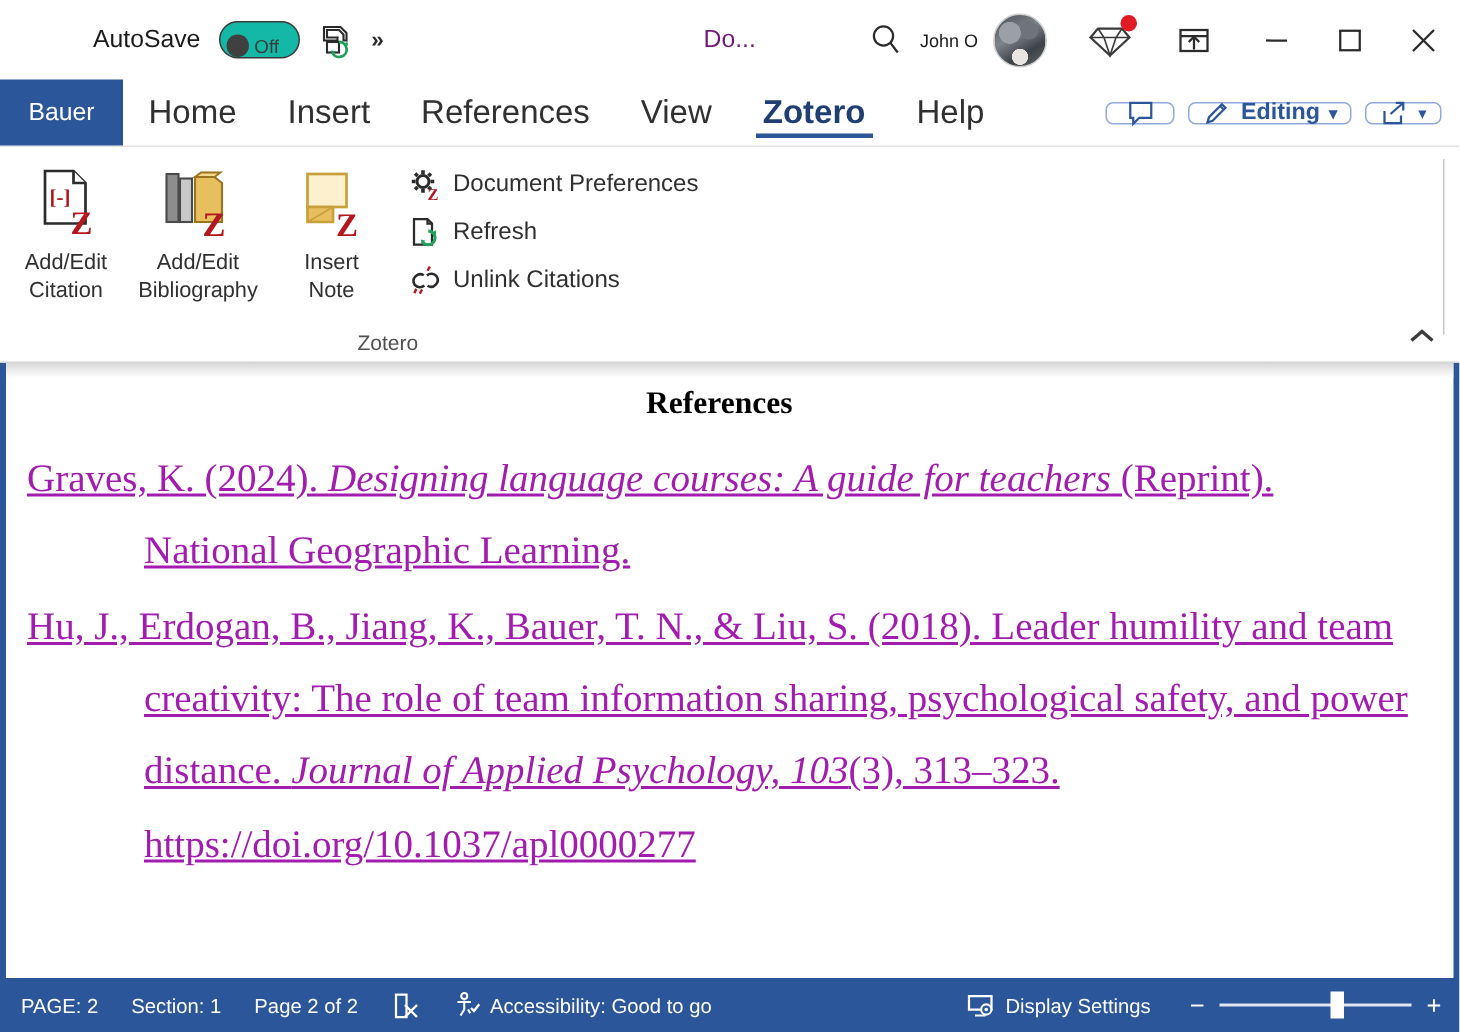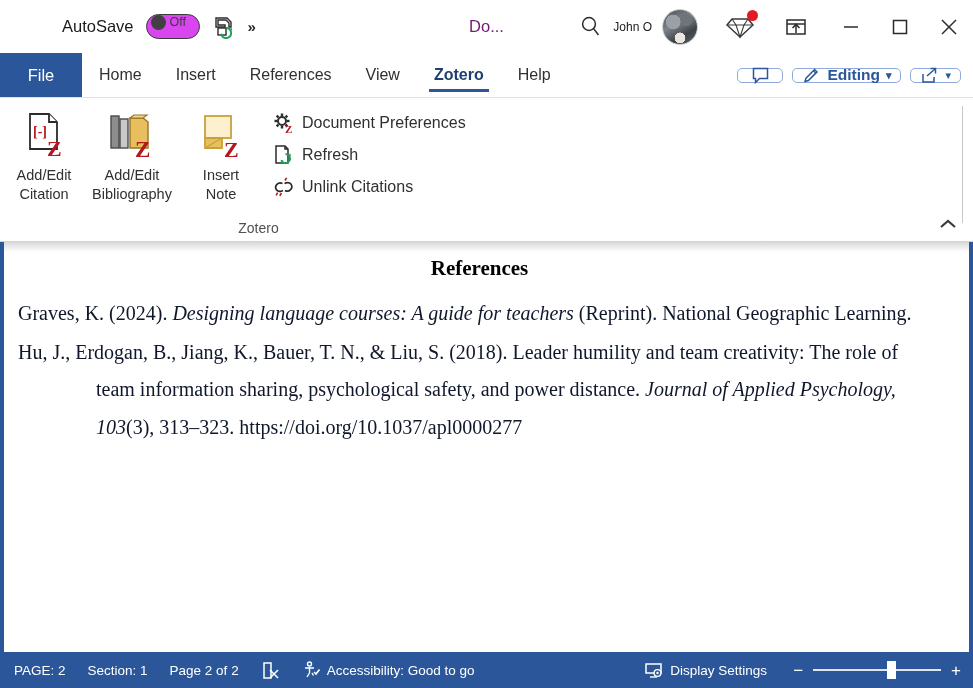--- a/index.html
+++ b/index.html
@@ -21,23 +21,23 @@
     height: 53px; flex: 0 0 53px;
     display: flex; align-items: center;
     background: #ffffff;
     position: relative;
   }
   .tb-left { display: flex; align-items: center; padding-left: 18px; gap: 12px; }
   .autosave-label { font-size: 16.5px; color: #1b1b1b; margin-left: 44px; }
   .autosave-toggle {
     width: 54px; height: 25px; border-radius: 13px;
     border: 1.6px solid #3b3b3b;
-    display: flex; align-items: flex-start; gap: 4px;
+    display: flex; align-items: flex-end; gap: 4px;
     padding-left: 4px;
-    background: #d946ef;
+    background: #14b8a6;
   }
   .autosave-knob { width: 15px; height: 15px; border-radius: 50%; background: #404040; }
   .autosave-state { font-size: 12.5px; color: #3b3b3b; }
   .icon-btn { display: flex; align-items: center; justify-content: center; background: none; border: none; }
   .chev-more { font-size: 15px; color: #2b2b2b; letter-spacing: -1px; font-weight: bold; }
   .doc-title {
     position: absolute; left: 0; right: 0; top: 0; height: 53px;
     display: flex; align-items: center; justify-content: center;
     font-size: 16.5px; color: #701a75; pointer-events: none;
   }
@@ -70,21 +70,21 @@
     position: relative;
   }
   .file-tab {
     width: 82px; background: #2b579a; color: #fff;
     display: flex; align-items: center; justify-content: center;
     font-size: 16.5px;
   }
   .tab {
     padding: 0 17px;
     display: flex; align-items: center; justify-content: center;
-    font-size: 16px; color: #303030;
+    font-size: 22px; color: #303030;
     position: relative;
   }
   .tab.active { color: #1f3f73; font-weight: bold; }
   .tab.active .tab-underline {
     position: absolute; left: 12px; right: 12px; bottom: 5px;
     height: 3px; background: #2b579a;
   }
   .tabrow-right { margin-left: auto; display: flex; align-items: center; gap: 9px; padding-right: 12px; }
   .pill {
     height: 15px; border: 1px solid #8faadc; border-radius: 5px;
@@ -138,23 +138,24 @@
   }
   .page {
     padding: 14px 28px 0 14px;
     font-family: "Liberation Serif", serif;
   }
   .ref-heading {
     text-align: center; font-size: 21px; font-weight: bold; color: #000;
     margin-bottom: 14px;
   }
   .ref-entry {
-    font-size: 20px; color: #0f172a; line-height: 1.86;
+    font-size: 26px; color: #a21caf; line-height: 1.86;
     text-indent: 0; padding-left: 78px;
     margin-bottom: 2px;
+    text-decoration: underline;
   }
   .ref-entry > .firstline { margin-left: -78px; }
   .ref-entry i { font-style: italic; }
 
   
   .statusbar {
     height: 36px; flex: 0 0 36px;
     background: #2b579a; color: #ffffff;
     display: flex; align-items: center;
     font-size: 13.5px;
@@ -234,21 +235,21 @@
       <span class="winbtn">
         <svg width="24" height="24" viewBox="0 0 24 24">
             <line x1="5" y1="5" x2="19" y2="19" stroke="#2b2b2b" stroke-width="1.5"></line>
             <line x1="19" y1="5" x2="5" y2="19" stroke="#2b2b2b" stroke-width="1.5"></line>
           </svg>
       </span>
     </div>
   </div>
 
   <div class="tabrow">
-    <div class="file-tab">File</div>
+    <div class="file-tab">Bauer</div>
     <div class="tab">
         <span>Home</span>
       </div>
     <div class="tab">
         <span>Insert</span>
       </div>
     <div class="tab">
         <span>References</span>
       </div>
     <div class="tab">

